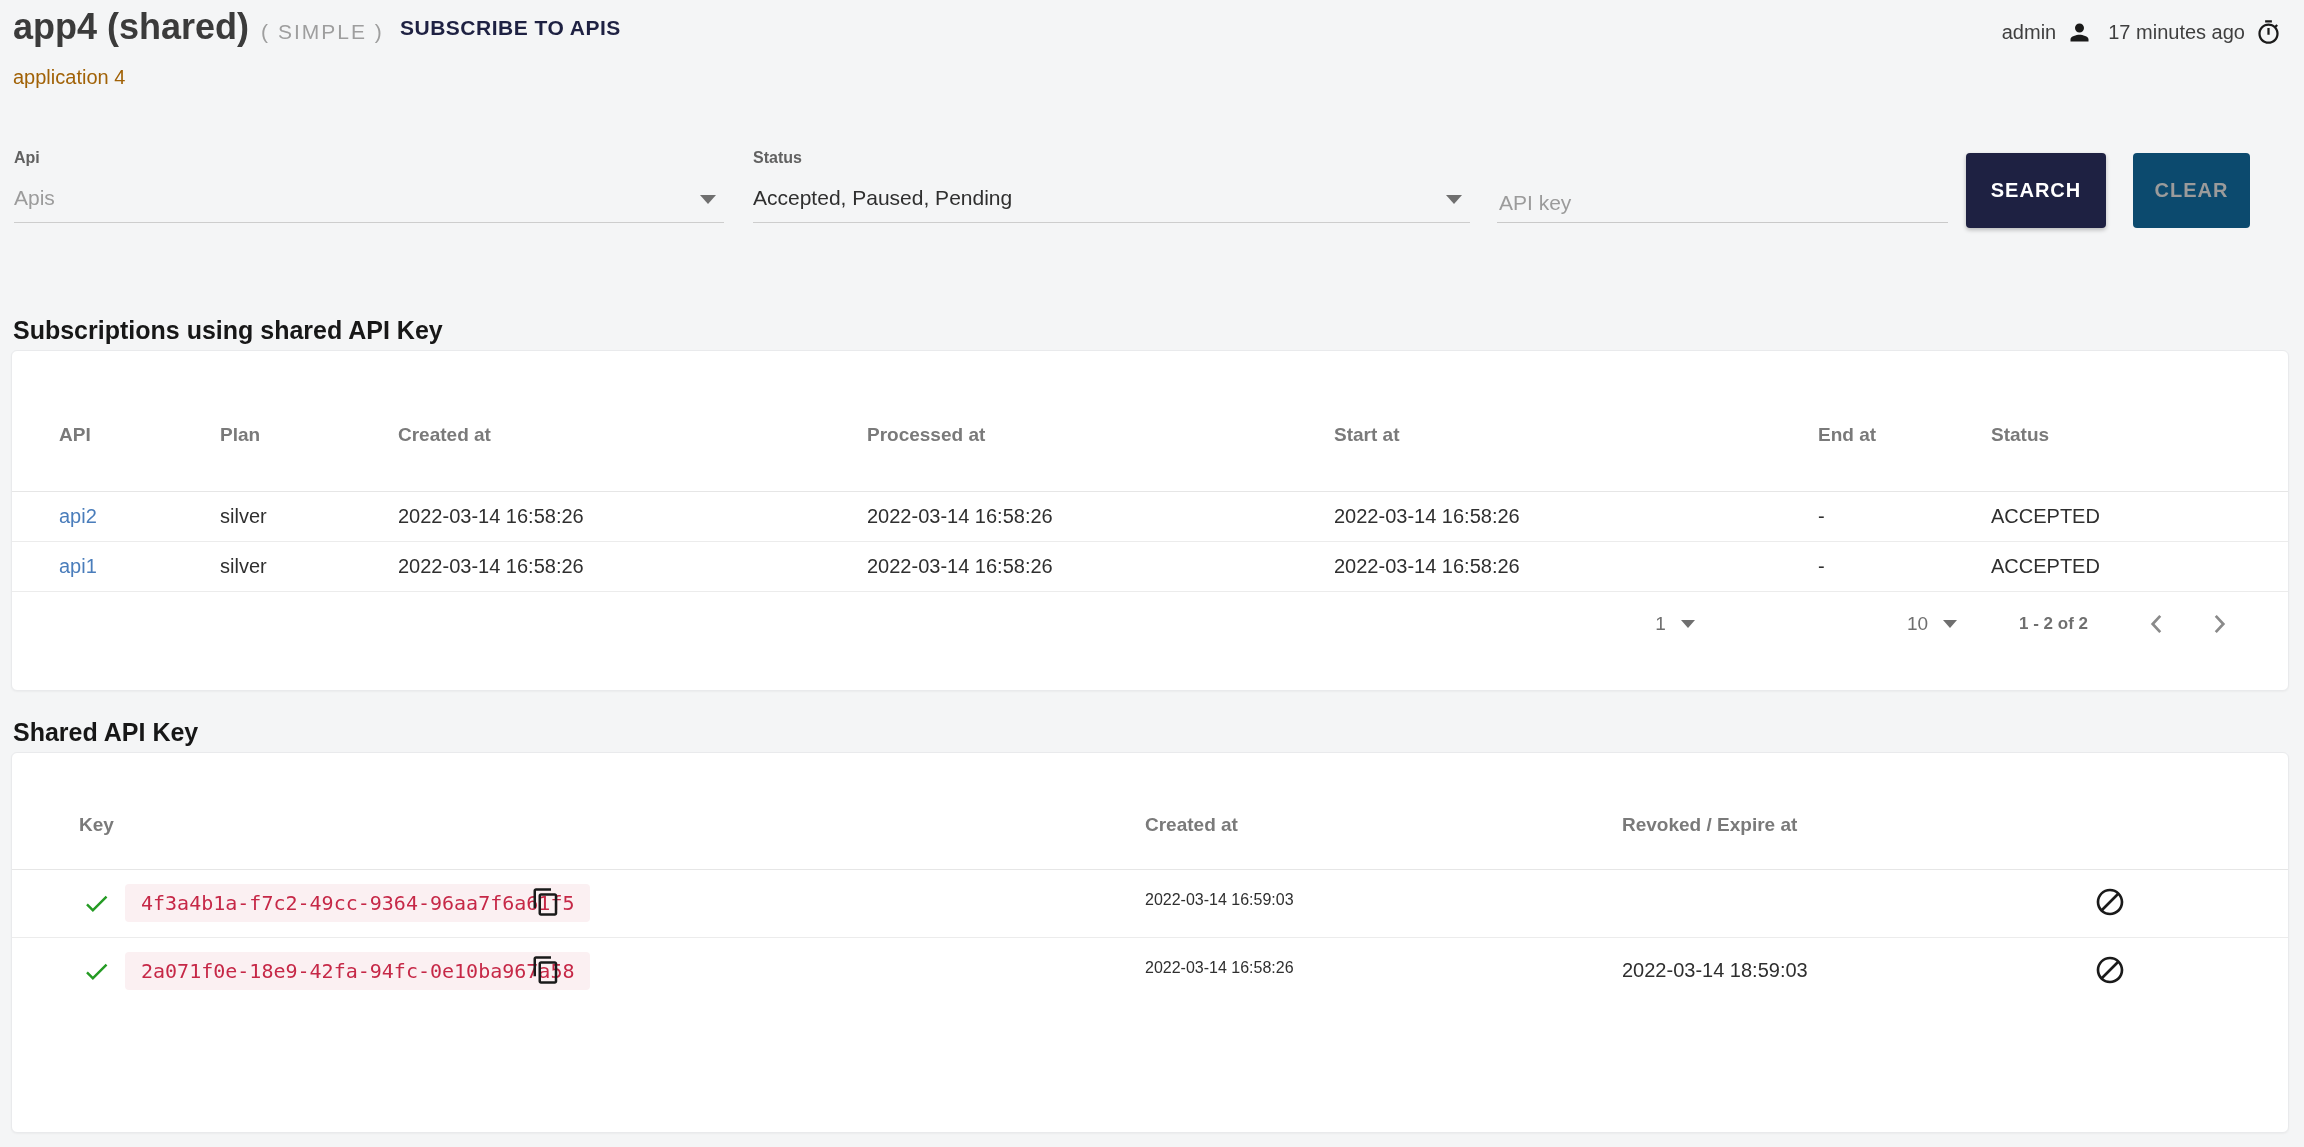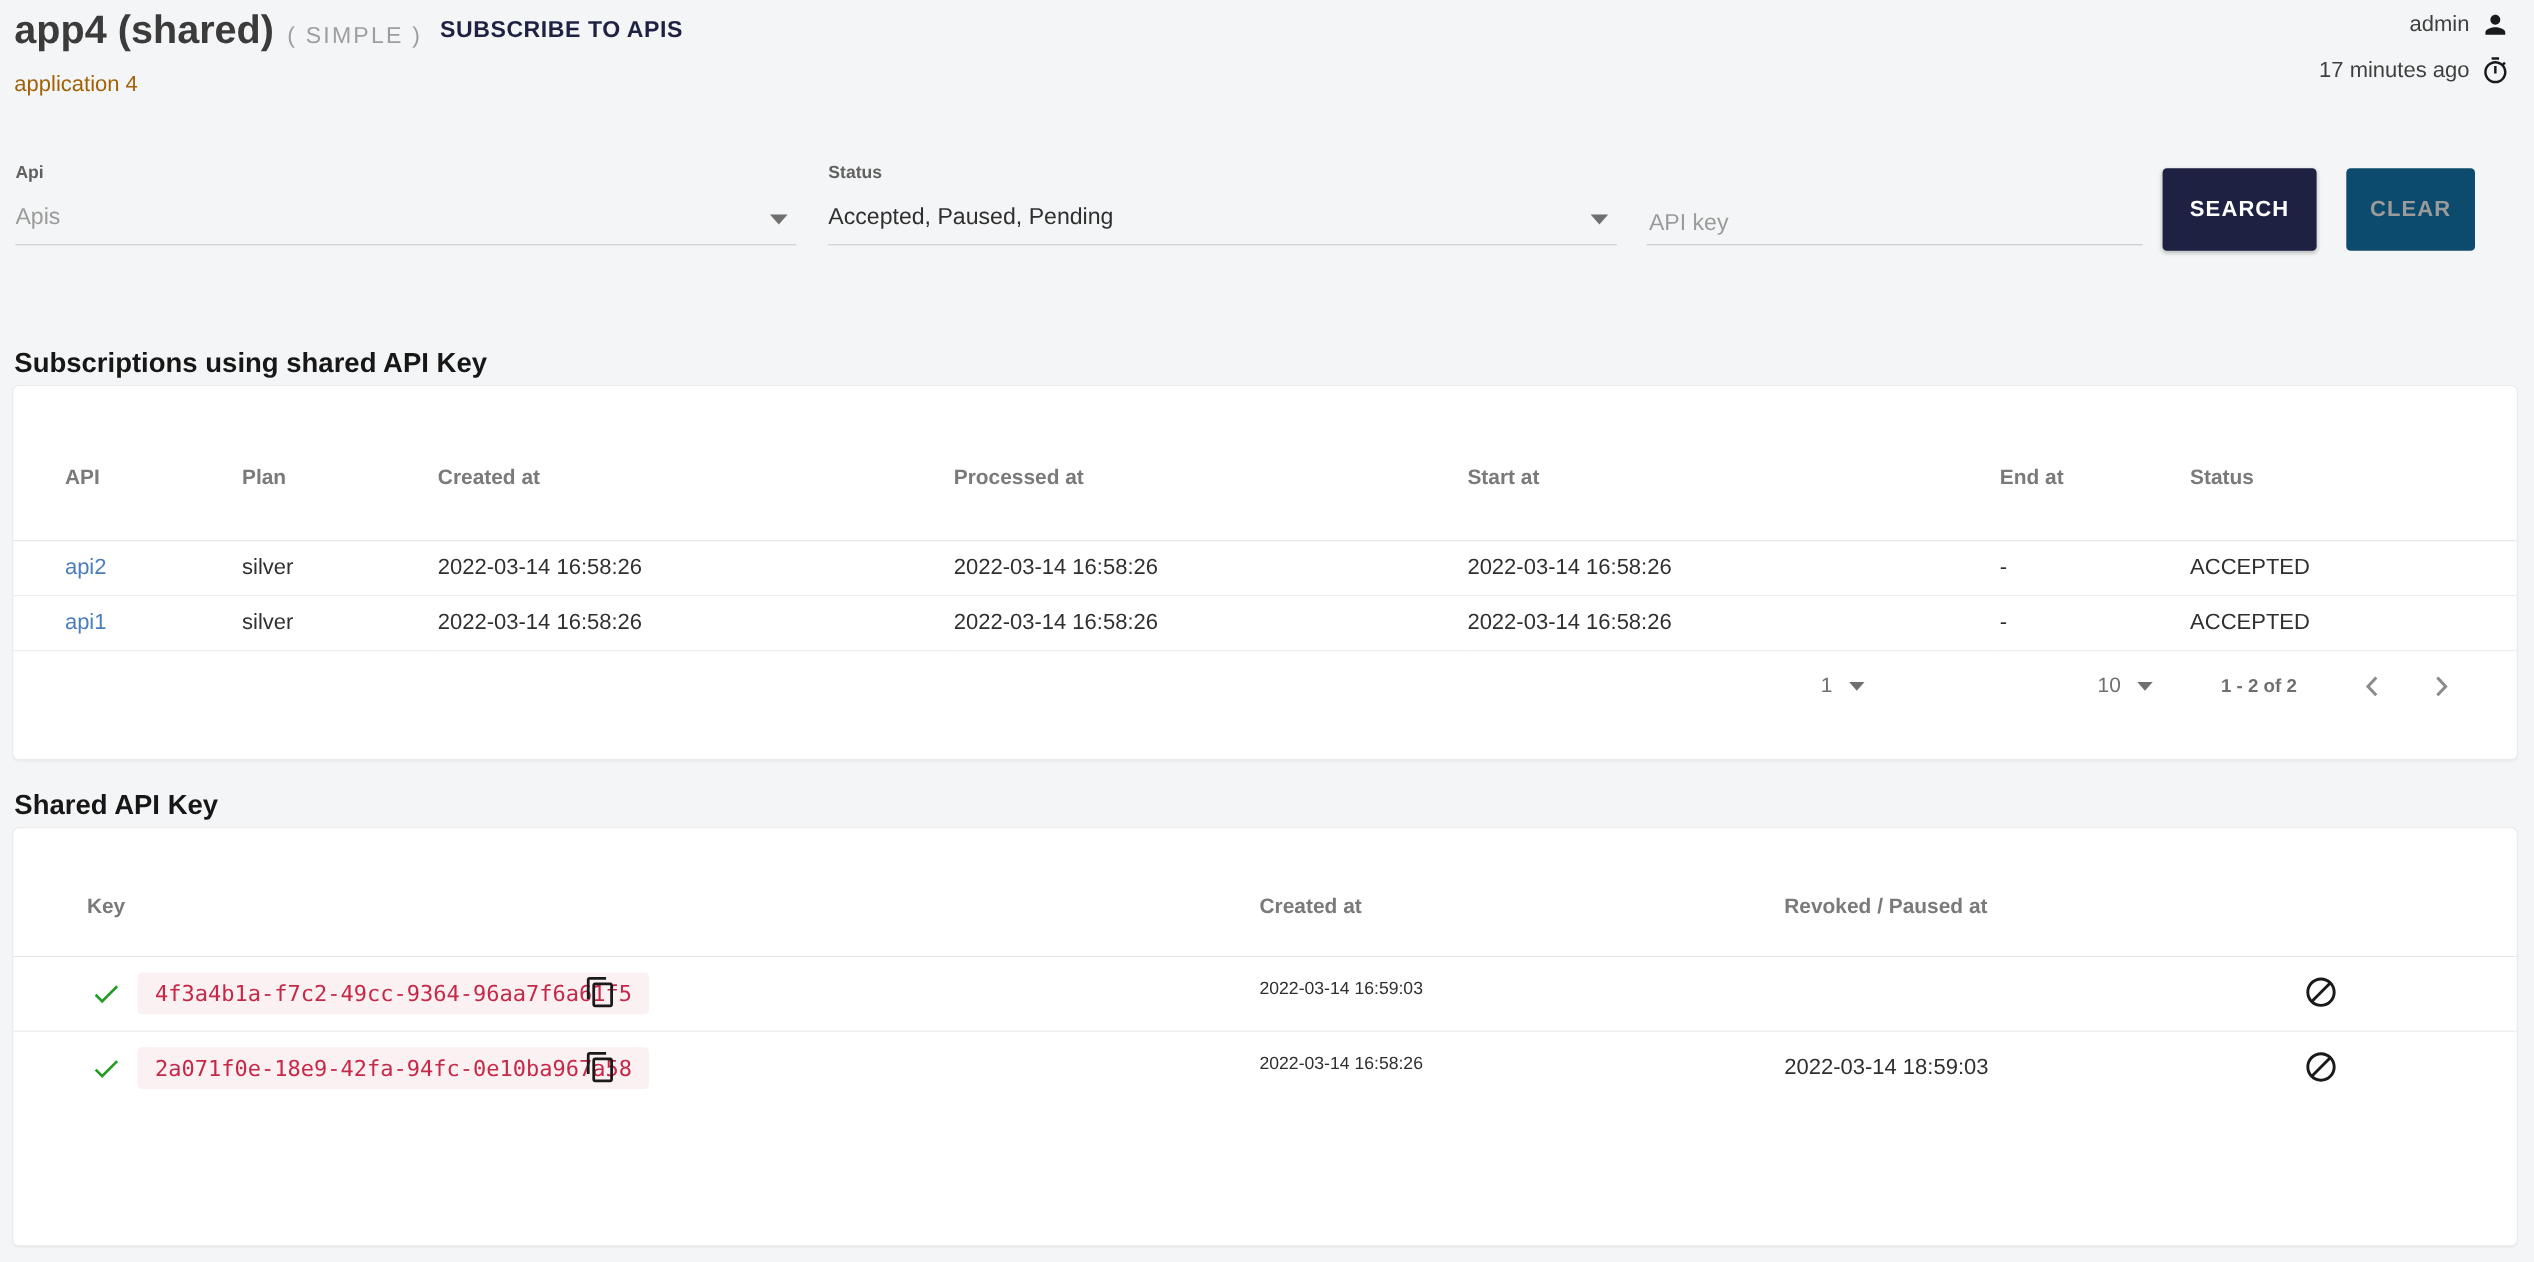--- a/index.html
+++ b/index.html
@@ -6,21 +6,21 @@
   body {
     width:2304px; height:1147px; position:relative; overflow:hidden;
     background:#f4f5f6; color:#2f2f2f;
     font-family:"Liberation Sans", sans-serif;
   }
   
   .page-title { position:absolute; left:13px; top:6px; font-size:36px; font-weight:bold; color:#3b3b3b; white-space:nowrap; }
   .page-title .badge { font-size:21px; font-weight:normal; color:#9e9e9e; margin-left:12px; letter-spacing:2px; }
   .subscribe-link { position:absolute; left:400px; top:16px; font-size:21px; font-weight:bold; color:#1e2142; letter-spacing:0.5px; cursor:pointer; }
   .subtitle { position:absolute; left:13px; top:66px; font-size:20px; color:#a16207; }
-  .header-right { position:absolute; right:22px; top:9px; display:flex; flex-direction:column; align-items:flex-end; gap:15px; }
+  .header-right { position:absolute; right:22px; top:19px; display:flex; align-items:flex-end; gap:15px; }
   .hr-row { display:flex; align-items:center; gap:10px; font-size:20px; color:#3f3f3f; }
   .hr-row svg { display:block; }
   
   .field { position:absolute; top:141px; height:82px; box-sizing:border-box; border-bottom:1px solid #cdcdcd; }
   #field-api    { left:14px;   width:710px; }
   #field-status { left:753px;  width:717px; }
   #field-apikey { left:1497px; width:451px; }
   .flabel { position:absolute; top:8px; left:0; font-size:16px; font-weight:bold; color:#616161; }
   .fvalue { position:absolute; bottom:12px; left:0; right:30px; font-size:21px; white-space:nowrap; overflow:hidden; }
   .placeholder { color:#9b9b9b; }
@@ -193,21 +193,21 @@
     </span>
   </div>
 </div>
 
 <div class="section-title" id="key-title">Shared API Key</div>
 
 <div class="card" id="card-key">
   <div class="khead">
     <span class="kh-key">Key</span>
     <span class="kh-created">Created at</span>
-    <span class="kh-revoked">Revoked / Paused at</span>
+    <span class="kh-revoked">Revoked / Expire at</span>
   </div>
 
   <div class="krow krow-sep">
     <span class="k-check">
       <svg width="29" height="29" viewBox="0 0 24 24" fill="#259b24">
           <path d="M9 16.17 4.83 12l-1.42 1.41L9 19 21 7l-1.41-1.41z"></path>
         </svg>
     </span>
     <span class="k-chip">4f3a4b1a-f7c2-49cc-9364-96aa7f6a61f5</span>
     <span class="k-copy">

